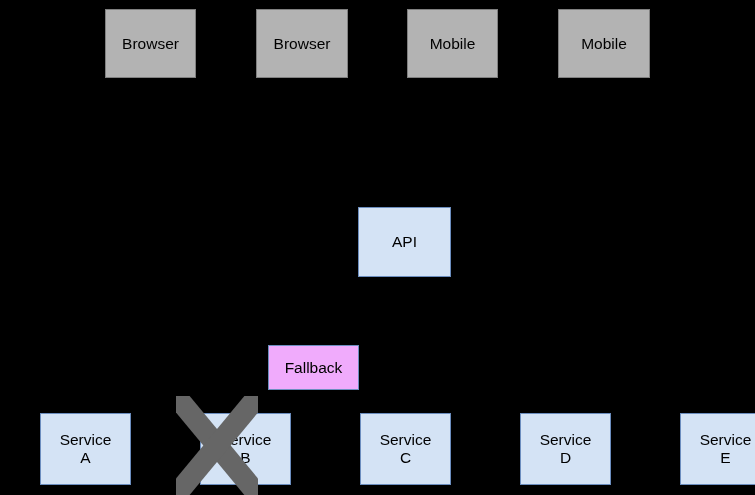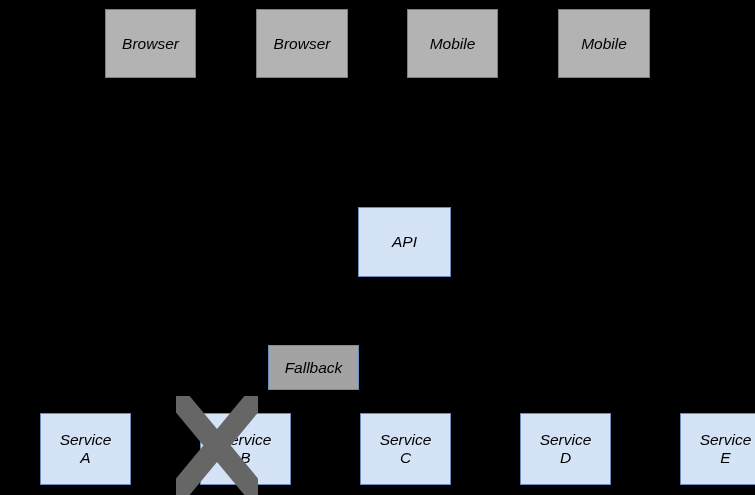--- a/index.html
+++ b/index.html
@@ -31,21 +31,20 @@
     box-sizing: border-box;
     display: flex;
     align-items: center;
     justify-content: center;
     text-align: center;
     font-size: 15.5px;
     line-height: 18px;
     color: #000000;
     border: 1px solid #666666;
     white-space: pre-line;
-    font-style: italic;
   }
   .node.client {
     background: #b3b3b3;
     border-color: #808080;
   }
   .node.svc {
     background: #d4e3f5;
     border-color: #6c8ebf;
     margin-left: 28px;
   }
@@ -76,21 +75,21 @@
         <line x1="377" y1="278" x2="537" y2="411" stroke="#000000" stroke-width="1.4" marker-end="url(#ah)"></line>
         <line x1="377" y1="278" x2="697" y2="411" stroke="#000000" stroke-width="1.4" marker-end="url(#ah)"></line>
       </g>
   </svg>
 
   <div class="node client" style="left: 105px; top: 9px; width: 91px; height: 69px; background: rgb(179, 179, 179);">Browser</div>
   <div class="node client" style="left: 256px; top: 9px; width: 92px; height: 69px; background: rgb(179, 179, 179);">Browser</div>
   <div class="node client" style="left: 407px; top: 9px; width: 91px; height: 69px; background: rgb(179, 179, 179);">Mobile</div>
   <div class="node client" style="left: 558px; top: 9px; width: 92px; height: 69px; background: rgb(179, 179, 179);">Mobile</div>
   <div class="node svc" style="left: 330px; top: 207px; width: 93px; height: 70px; background: rgb(212, 227, 245); border-color: rgb(108, 142, 191);">API</div>
-  <div class="node svc" style="left: 240px; top: 345px; width: 91px; height: 45px; background: #a3a3a3; border-color: rgb(108, 142, 191);">Fallback</div>
+  <div class="node svc" style="left: 240px; top: 345px; width: 91px; height: 45px; background: #f0abfc; border-color: rgb(108, 142, 191);">Fallback</div>
   <div class="node svc" style="left: 12px; top: 413px; width: 91px; height: 72px; background: rgb(212, 227, 245); border-color: rgb(108, 142, 191);">Service
 A</div>
   <div class="node svc" style="left: 172px; top: 413px; width: 91px; height: 72px; background: rgb(212, 227, 245); border-color: rgb(108, 142, 191);">Service
 B</div>
   <div class="node svc" style="left: 332px; top: 413px; width: 91px; height: 72px; background: rgb(212, 227, 245); border-color: rgb(108, 142, 191);">Service
 C</div>
   <div class="node svc" style="left: 492px; top: 413px; width: 91px; height: 72px; background: rgb(212, 227, 245); border-color: rgb(108, 142, 191);">Service
 D</div>
   <div class="node svc" style="left: 652px; top: 413px; width: 91px; height: 72px; background: rgb(212, 227, 245); border-color: rgb(108, 142, 191);">Service
 E</div>

